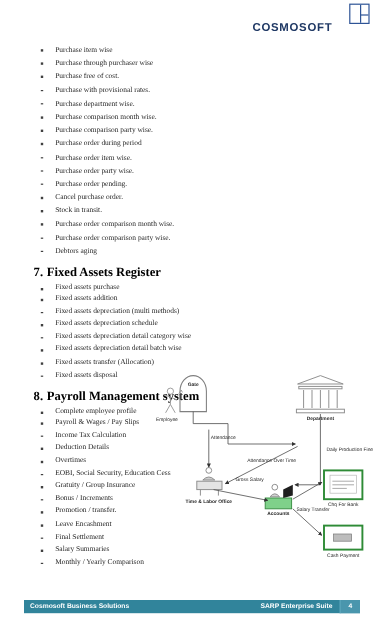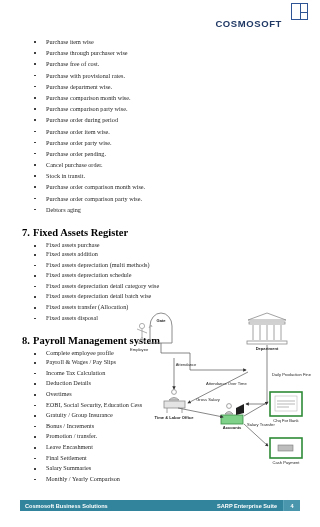--- a/index.html
+++ b/index.html
@@ -21,21 +21,21 @@
     position: absolute;
     top: 0; left: 0; right: 0;
     height: 46px;
   }
   .logo-block {
     position: absolute;
     top: 3px;
     right: 12px;
     display: flex;
     align-items: flex-end;
-    gap: 9px;
+    gap: 14px;
   }
   .logo-word {
     font-family: "Liberation Sans", sans-serif;
     font-size: 9.5px;
     font-weight: bold;
     letter-spacing: 0.6px;
     color: #1f3864;
     line-height: 1;
     position: relative;
     top: 8px;
@@ -118,22 +118,22 @@
   ul.bullets.tight li:first-child {
     height: 9px;
     line-height: 9px;
   }
 
   h2.section {
     font-family: "Liberation Serif", serif;
     font-size: 10.5px;
     font-weight: bold;
     color: #000000;
-    margin: 12px 0 1px 0;
-    padding-left: 22px;
+    margin: 7px 0 1px 0;
+    padding-left: 28px;
     line-height: 12px;
     white-space: nowrap;
   }
   h2.section .num {
     display: inline-block;
     min-width: 11px;
   }
 
   
   .diagram {

